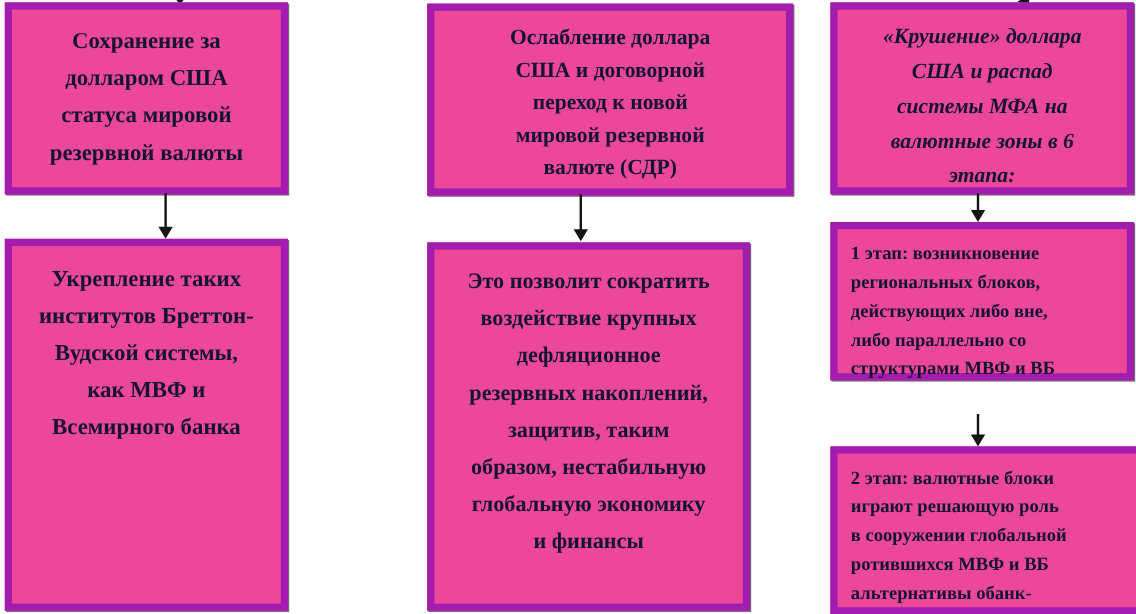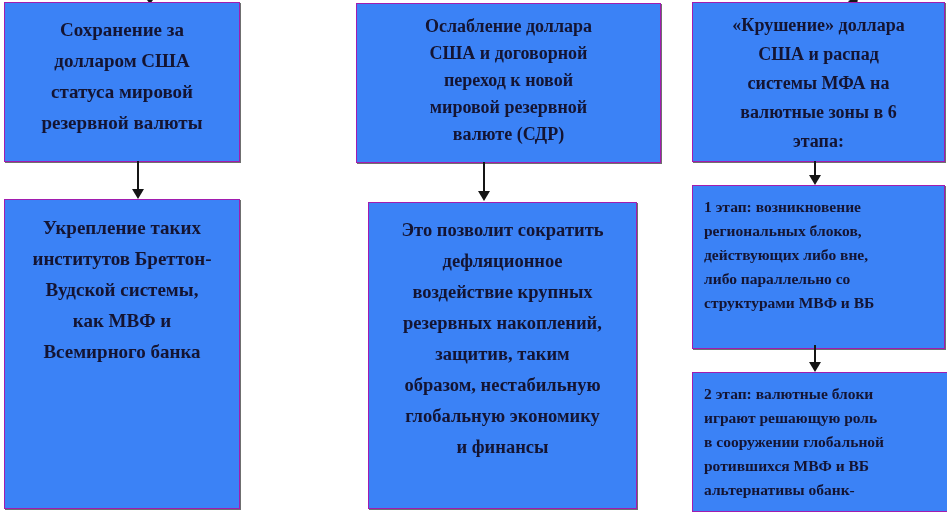--- a/index.html
+++ b/index.html
@@ -19,47 +19,47 @@
     position: absolute;
     left: 0; top: 0;
     width: 947px;
     height: 512px;
   }
 
   
   .box {
     position: absolute;
     box-sizing: border-box;
-    background: #3b82f6;
-    border: 1px solid #a21caf;
+    background: #ec4899;
+    border: 6px solid #a21caf;
     box-shadow: 1px 1px 0 0 #6f6f6f;
   }
   .box-text {
     font-weight: bold;
     color: #141432;
     text-rendering: optimizeLegibility;
   }
   .centered .box-text {
     text-align: center;
   }
   .lefted .box-text {
     text-align: left;
   }
 
   
   #box-c1-r1 { left: 4px;  top: 2px;   width: 236px; height: 160px; }
   #box-c1-r2 { left: 4px;  top: 199px; width: 236px; height: 310px; }
 
   
   #box-c2-r1 { left: 356px; top: 3px;   width: 305px; height: 160px; }
-  #box-c2-r2 { left: 356px; top: 202px; width: 269px; height: 307px; margin-left: 12px; }
-
-  
-  #box-c3-r1 { left: 692px; top: 2px;   width: 253px; height: 160px; }
-  #box-c3-r2 { left: 692px; top: 185px; width: 253px; height: 164px; }
+  #box-c2-r2 { left: 356px; top: 202px; width: 269px; height: 307px; }
+
+  
+  #box-c3-r1 { left: 692px; top: 2px;   width: 253px; height: 160px; font-style: italic; }
+  #box-c3-r2 { left: 692px; top: 185px; width: 253px; height: 132px; }
   #box-c3-r3 { left: 692px; top: 372px; width: 271px; height: 140px; }
 
   
   #box-c1-r1 .box-text {
     margin: 11px 14px 0 14px;
     font-size: 19px;
     line-height: 31px;
   }
   #box-c1-r2 .box-text {
     margin: 12px 12px 0 12px;
@@ -186,22 +186,22 @@
   </div>
 
   <div class="arrow" id="arrow-c2">
     <div class="shaft"></div>
     <div class="head"></div>
   </div>
 
   <div class="box centered" id="box-c2-r2">
     <div class="box-text">
       <div>Это позволит сократить</div>
+      <div>воздействие крупных</div>
       <div>дефляционное</div>
-      <div>воздействие крупных</div>
       <div>резервных накоплений,</div>
       <div>защитив, таким</div>
       <div>образом, нестабильную</div>
       <div>глобальную экономику</div>
       <div>и финансы</div>
     </div>
   </div>
 
   <div class="box centered" id="box-c3-r1">
     <div class="box-text">

